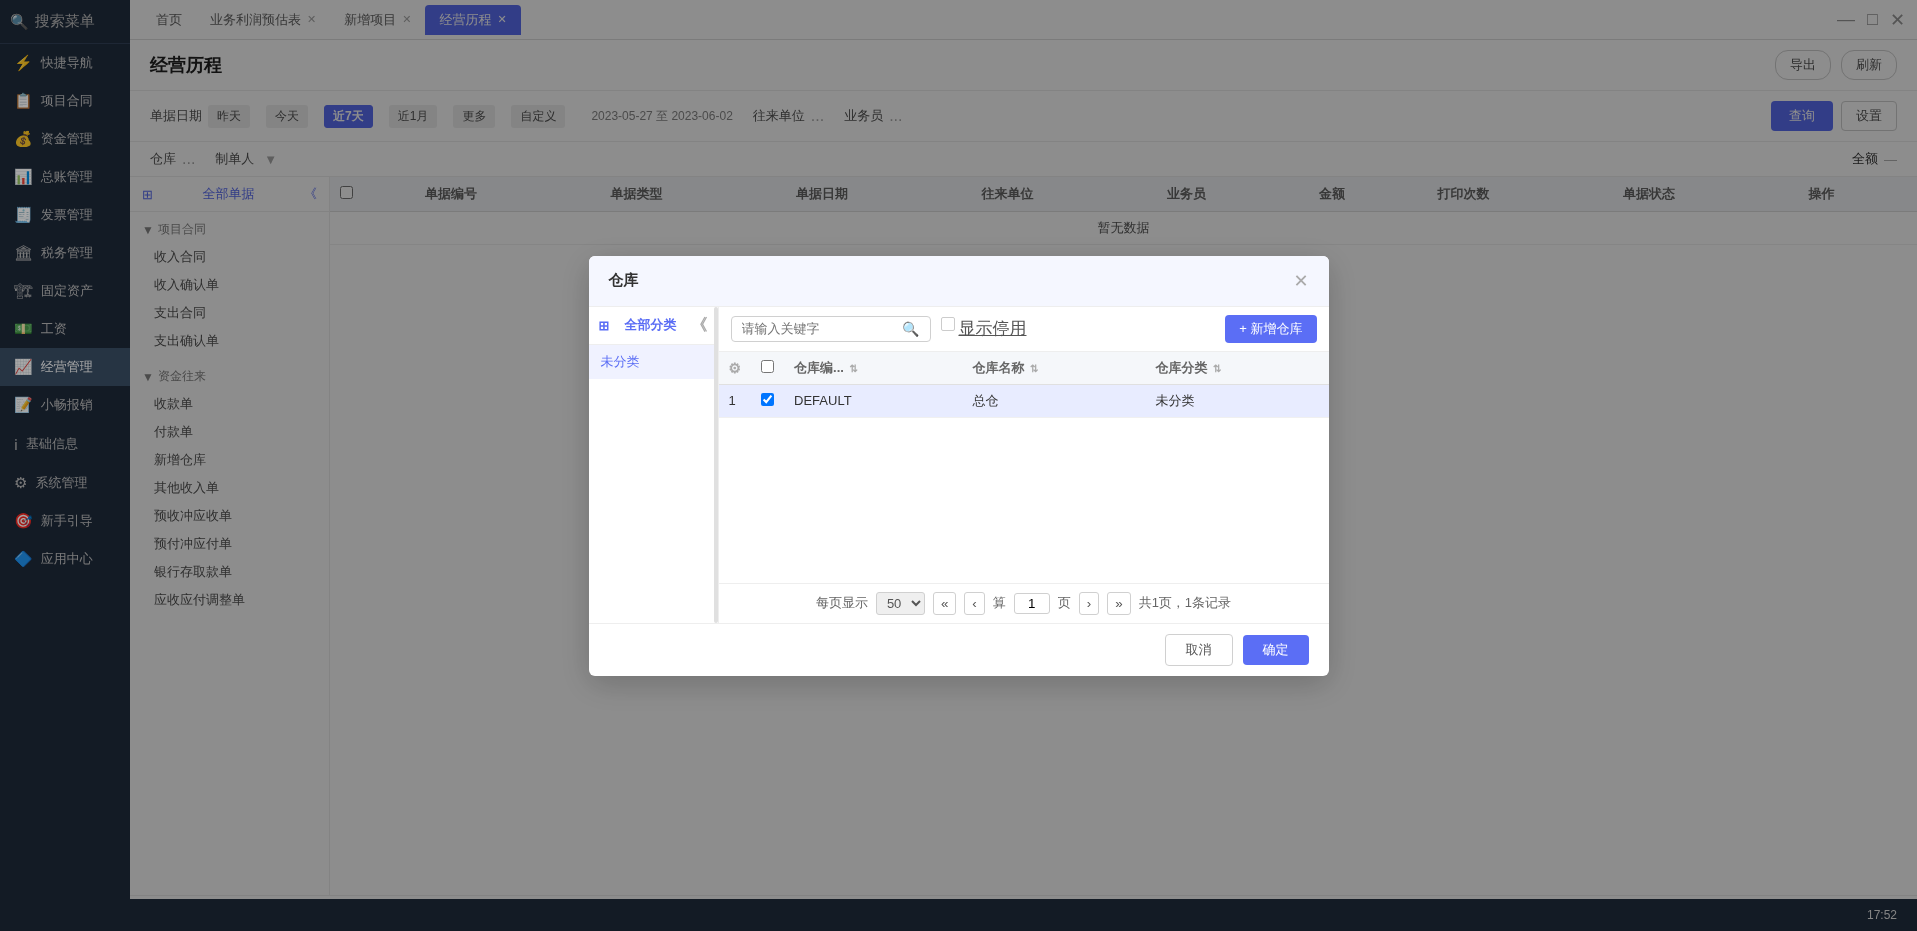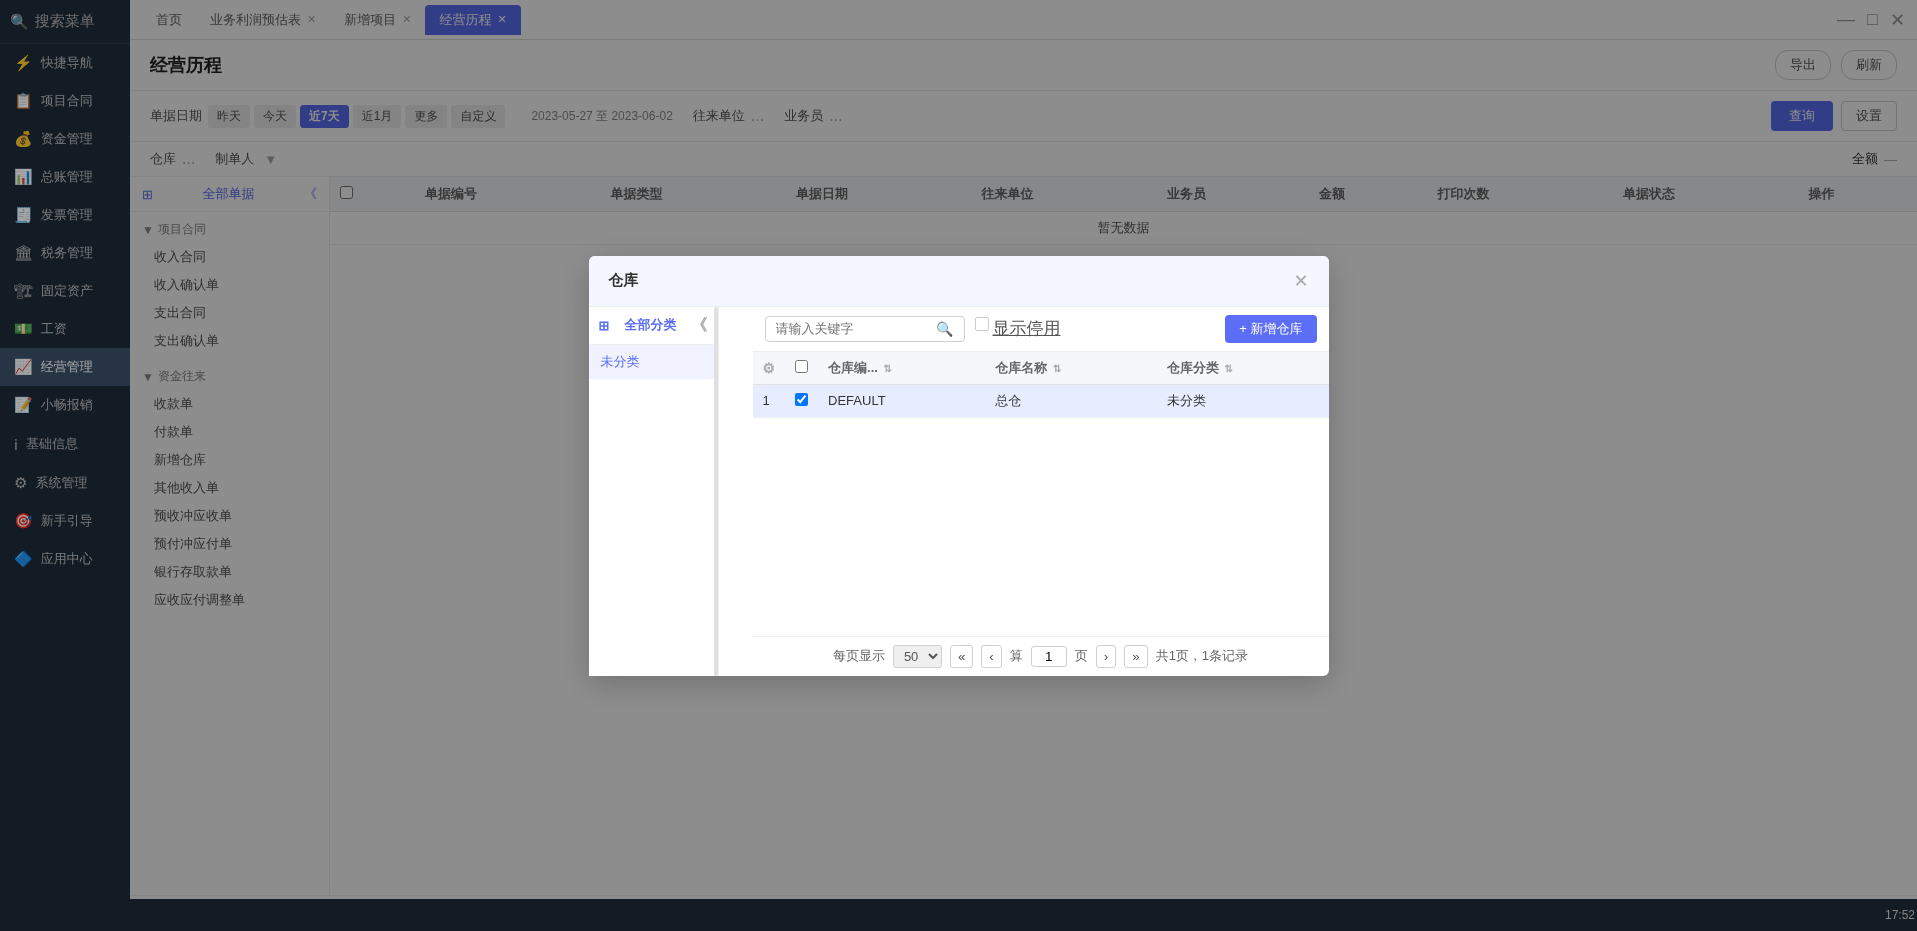--- a/index.html
+++ b/index.html
@@ -63,21 +63,21 @@
       display: flex; align-items: center; gap: 4px;
     }
 
     
     .filter-bar {
       background: #fff; padding: 10px 20px; border-bottom: 1px solid #eee;
       display: flex; align-items: center; gap: 20px; flex-wrap: wrap;
     }
     .filter-item { display: flex; align-items: center; gap: 6px; font-size: 13px; color: #555; }
     .filter-label { white-space: nowrap; }
-    .date-filter { display: flex; align-items: center; gap: 4px; }
+    .date-filter { display: flex; align-items: center; gap: 16px; }
     .date-btn {
       padding: 2px 8px; border-radius: 3px; font-size: 12px; cursor: pointer;
       border: 1px solid transparent; color: #555;
     }
     .date-btn.active { background: #5b6ef5; color: #ffffff; border-color: #5b6ef5; font-weight: bold; }
     .date-range { font-size: 12px; color: #888; margin-left: 20px; }
     .filter-dots { color: #aaa; cursor: pointer; font-size: 16px; }
     .btn-query {
       background: #5b6ef5; color: #fff; border: none; padding: 5px 18px;
       border-radius: 4px; cursor: pointer; font-size: 13px;
@@ -147,21 +147,21 @@
       height: 36px;
     }
     .page-nav { display: flex; align-items: center; gap: 6px; }
     .page-btn { border: 1px solid #d0d0d0; padding: 2px 6px; border-radius: 3px; cursor: pointer; color: #555; background: #fff; }
     .page-input { border: 1px solid #d0d0d0; padding: 2px 6px; border-radius: 3px; width: 40px; text-align: center; }
 
     
     .taskbar {
       position: fixed; bottom: 0; left: 0; right: 0; height: 32px;
       background: #1e2a3a; display: flex; align-items: center; justify-content: flex-end;
-      padding: 0 2px; z-index: 100;
+      padding: 0 20px; z-index: 100;
     }
     .taskbar-time { color: #ccc; font-size: 12px; }
 
     
     .modal-overlay {
       position: fixed; top: 0; left: 0; right: 0; bottom: 0;
       background: rgba(0,0,0,0.35); z-index: 200;
       display: flex; align-items: center; justify-content: center;
     }
     .modal {
@@ -186,21 +186,21 @@
     }
     .modal-left-collapse { font-size: 16px; color: #aaa; cursor: pointer; }
     .modal-left-item {
       padding: 8px 12px; font-size: 13px; color: #555; cursor: pointer;
     }
     .modal-left-item.active { color: #5b6ef5; background: #f0f2ff; }
     .modal-left-scrollbar {
       position: absolute; right: 0; top: 0; bottom: 0; width: 4px;
       background: #e0e0e0; border-radius: 2px;
     }
-    .modal-right { flex: 1; display: flex; flex-direction: column; overflow: hidden; margin-left: 34px; }
+    .modal-right { flex: 1; display: flex; flex-direction: column; overflow: hidden; }
     .modal-toolbar {
       padding: 8px 12px; display: flex; align-items: center; gap: 10px;
       border-bottom: 1px solid #eee;
     }
     .modal-search {
       border: 1px solid #d0d0d0; padding: 4px 10px; border-radius: 4px;
       font-size: 13px; width: 200px; display: flex; align-items: center; gap: 6px;
     }
     .modal-search input {
       border: none; outline: none; font-size: 13px; width: 100%; color: #555;
@@ -551,18 +551,22 @@
           <span>算</span>
           <input class="modal-page-input" type="text" value="1" style="">
           <span>页</span>
           <button class="modal-page-btn">›</button>
           <button class="modal-page-btn">»</button>
           <span>共1页，1条记录</span>
         </div>
       </div>
     </div>
 
+    <div class="modal-footer">
+      <button class="btn-cancel">取消</button>
+      <button class="btn-confirm">确定</button>
+    </div>
   </div>
 </div>
 
 <div class="taskbar">
   <span class="taskbar-time">17:52</span>
 </div>
 
 </body></html>

